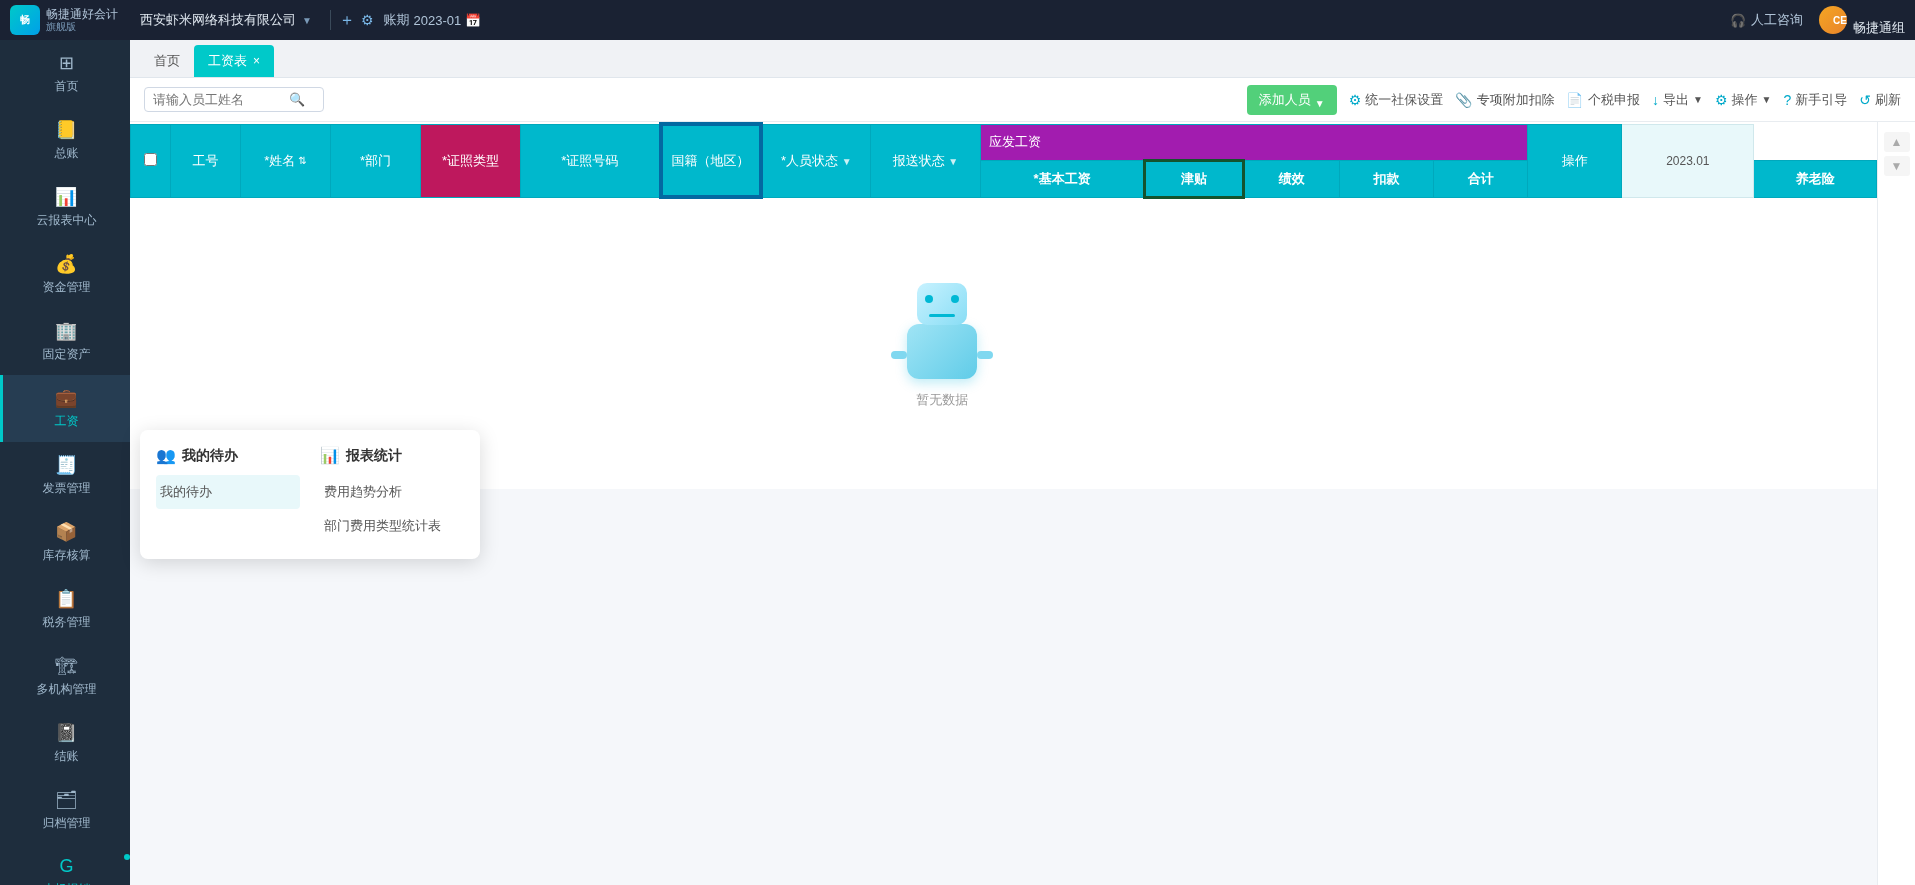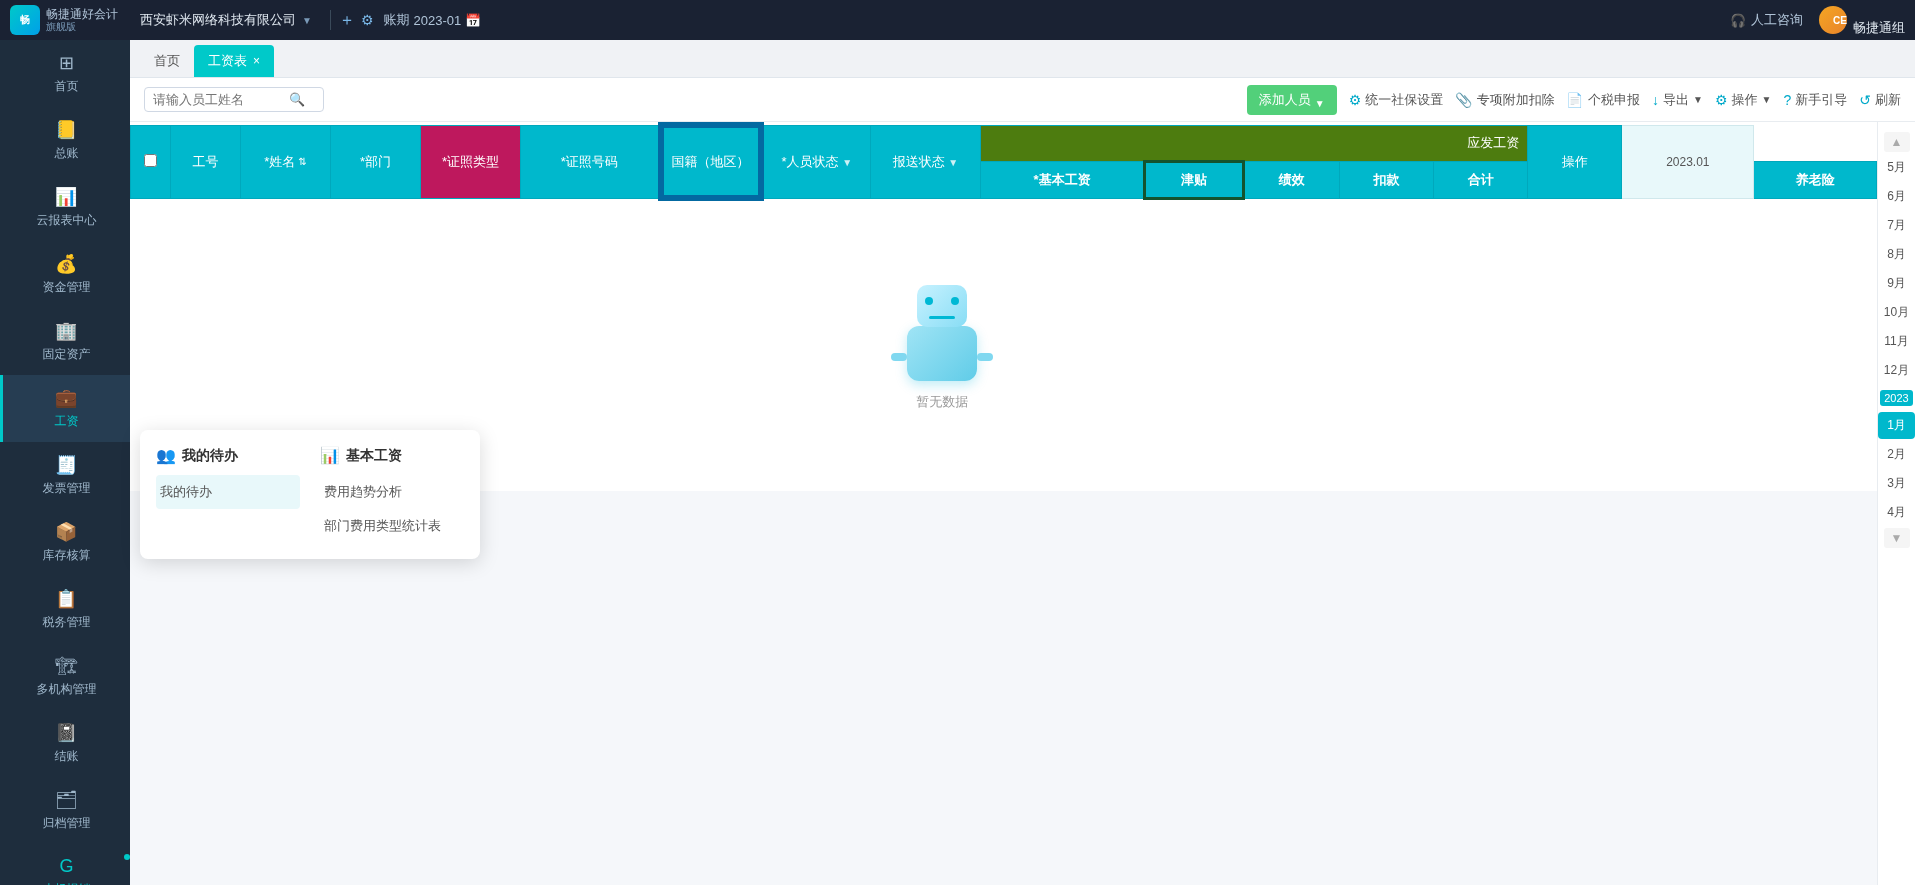--- a/index.html
+++ b/index.html
@@ -487,28 +487,28 @@
               <th class="th-num" rowspan="2" style="background:#00b8cc;color:#fff;padding:8px;border:1px solid #00a8bc;text-align:center;">工号</th>
               <th class="th-name" rowspan="2" style="background:#00b8cc;color:#fff;padding:8px;border:1px solid #00a8bc;text-align:center;">
                 <div class="col-header-sort">
                   <span>*姓名</span>
                   <span class="sort-icon">⇅</span>
                 </div>
               </th>
               <th class="th-dept" rowspan="2" style="background:#00b8cc;color:#fff;padding:12px;border:1px solid #00a8bc;text-align:center;">*部门</th>
               <th class="th-cert-type" rowspan="2" style="background:#be185d;color:#fff;padding:12px;border:1px solid #00a8bc;text-align:center;">*证照类型</th>
               <th class="th-cert-num" rowspan="2" style="background:#00b8cc;color:#fff;padding:12px;border:1px solid #00a8bc;text-align:center;">*证照号码</th>
-              <th class="th-nation" rowspan="2" style="background:#00b8cc;color:#fff;padding:4px;border:6px solid #0369a1;text-align:center;">国籍（地区）</th>
+              <th class="th-nation" rowspan="2" style="background:#00b8cc;color:#fff;padding:4px;border:4px solid #0369a1;text-align:center;">国籍（地区）</th>
               <th class="th-status" rowspan="2" style="background:#00b8cc;color:#fff;padding:8px;border:1px solid #00a8bc;text-align:center;">
                 *人员状态 <span class="filter-icon">▼</span>
               </th>
               <th class="th-report" rowspan="2" style="background:#00b8cc;color:#fff;padding:8px;border:1px solid #00a8bc;text-align:center;">
                 报送状态 <span class="filter-icon">▼</span>
               </th>
-              <th colspan="5" style="background:#4d7c0f;color:#fff;padding:8px;border:1px solid #00a8bc;text-align:right;">应发工资</th>
+              <th colspan="5" style="background:#a21caf;color:#fff;padding:8px;border:1px solid #00a8bc;text-align:left;">应发工资</th>
               <th rowspan="2" style="background:#00b8cc;color:#fff;padding:8px;border:1px solid #00a8bc;text-align:center;">操作</th>
               <th rowspan="2" style="background:#e8f8fa;color:#555;padding:8px;border:1px solid #d0e8ec;text-align:center;font-size:12px;">2023.01</th>
             </tr>
             <tr class="table-row-subheader">
               <th style="background:#00b8cc;color:#fff;padding:8px;border:1px solid #00a8bc;text-align:center;">*基本工资</th>
               <th style="background:#00b8cc;color:#fff;padding:8px;border:3px solid #14532d;text-align:center;">津贴</th>
               <th style="background:#00b8cc;color:#fff;padding:8px;border:1px solid #00a8bc;text-align:center;">绩效</th>
               <th style="background:#00b8cc;color:#fff;padding:8px;border:1px solid #00a8bc;text-align:center;">扣款</th>
               <th style="background:#00b8cc;color:#fff;padding:8px;border:1px solid #00a8bc;text-align:center;">合计</th>
               <th style="background:#00b8cc;color:#fff;padding:8px;border:1px solid #00a8bc;text-align:center;">养老险</th>
@@ -535,56 +535,41 @@
                   <div class="empty-text">暂无数据</div>
                 </div>
               </td>
             </tr>
           </tbody>
         </table>
       </div>
 
       <div class="right-panel">
         <div class="scroll-up">▲</div>
-        <div class="month-scroller">
-          <div class="month-item">5月</div>
-          <div class="month-item">6月</div>
-          <div class="month-item">7月</div>
-          <div class="month-item">8月</div>
-          <div class="month-item">9月</div>
-          <div class="month-item">10月</div>
-          <div class="month-item">11月</div>
-          <div class="month-item">12月</div>
-          <div class="year-badge">2023</div>
-          <div class="month-item active">1月</div>
-          <div class="month-item">2月</div>
-          <div class="month-item">3月</div>
-          <div class="month-item">4月</div>
-        </div>
         <div class="scroll-down">▼</div>
       </div>
     </div>
   </div>
 </div>
 
 <div class="popup-menu">
   <div class="popup-menu-cols">
     <div class="popup-col">
       <div class="popup-col-title">
         <span class="col-icon">👥</span>
         <span>我的待办</span>
       </div>
       <div class="popup-item active-col">
         <span>我的待办</span>
       </div>
     </div>
     <div class="popup-col">
       <div class="popup-col-title">
         <span class="col-icon">📊</span>
-        <span>基本工资</span>
+        <span>报表统计</span>
       </div>
       <div class="popup-item">
         <span>费用趋势分析</span>
       </div>
       <div class="popup-item">
         <span>部门费用类型统计表</span>
       </div>
     </div>
   </div>
 </div>

